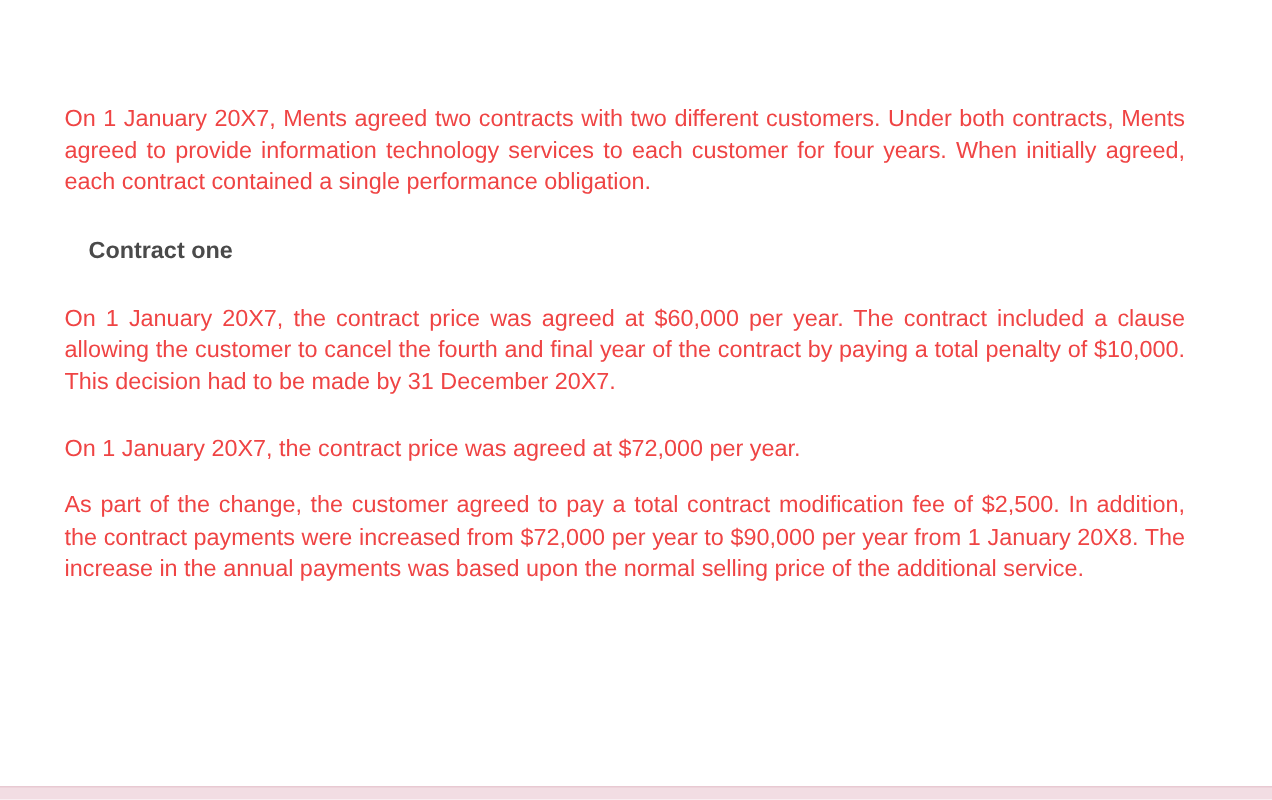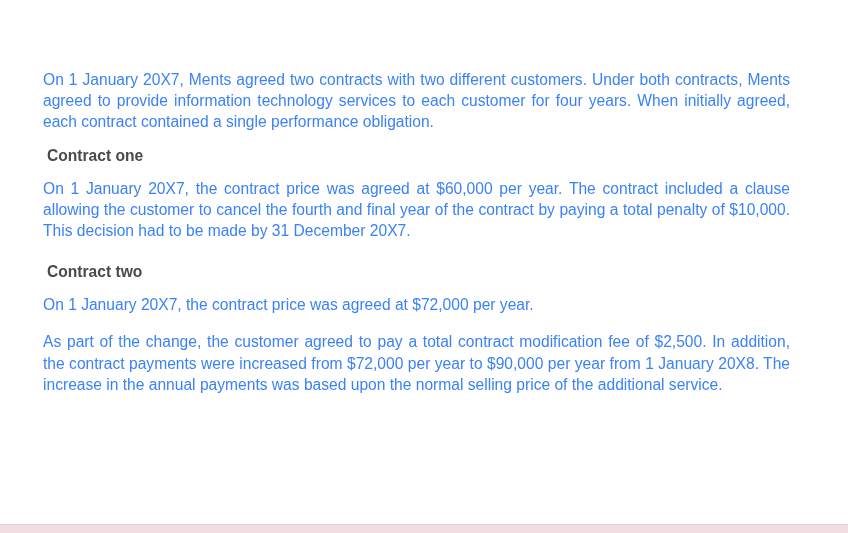--- a/index.html
+++ b/index.html
@@ -6,24 +6,24 @@
     body {
       width: 848px; height: 533px; overflow: hidden;
       background: #ffffff;
       font-family: "Liberation Sans", "DejaVu Sans", sans-serif;
       color: #5a5a5a;
       position: relative;
     }
     .doc { position: absolute; left: 43px; top: 69px; width: 747px; }
     .para {
       margin: 0; font-size: 15.6px; line-height: 21.2px;
-      text-align: justify; color: #3b82f6;
+      text-align: justify; color: #ef4444;
     }
     .heading {
-      margin: 4px; font-size: 15.6px; line-height: 21px;
+      margin: 16px; font-size: 15.6px; line-height: 21px;
       font-weight: bold; color: #4a4a4a;
     }
     .gap-m { height: 8px; }
     .bottom-band {
       position: absolute; left: 0; right: 0; top: 524px; height: 9px;
       background: #f2dde3; border-top: 1px solid #e8c9d2;
     }
   </style>
 </head>
 <body>
@@ -31,21 +31,20 @@
 <div class="doc">
   <p class="para">On 1 January 20X7, Ments agreed two contracts with two different customers. Under both contracts, Ments agreed to provide information technology services to each customer for four years. When initially agreed, each contract contained a single performance obligation.</p>
   <div class="gap-m"></div>
 
   <p class="heading">Contract one</p>
   <div class="gap-m"></div>
   <p class="para">On 1 January 20X7, the contract price was agreed at $60,000 per year. The contract included a clause allowing the customer to cancel the fourth and final year of the contract by paying a total penalty of $10,000. This decision had to be made by 31 December 20X7.</p>
   <div class="gap-m"></div>
   <div class="gap-m"></div>
 
-  <p class="heading">Contract two</p>
   <div class="gap-m"></div>
   <p class="para">On 1 January 20X7, the contract price was agreed at $72,000 per year.</p>
   <div class="gap-m"></div>
   <div class="gap-m"></div>
   <p class="para">As part of the change, the customer agreed to pay a total contract modification fee of $2,500. In addition, the contract payments were increased from $72,000 per year to $90,000 per year from 1 January 20X8. The increase in the annual payments was based upon the normal selling price of the additional service.</p>
 </div>
 
 <div class="bottom-band"></div>
 
 </body></html>

